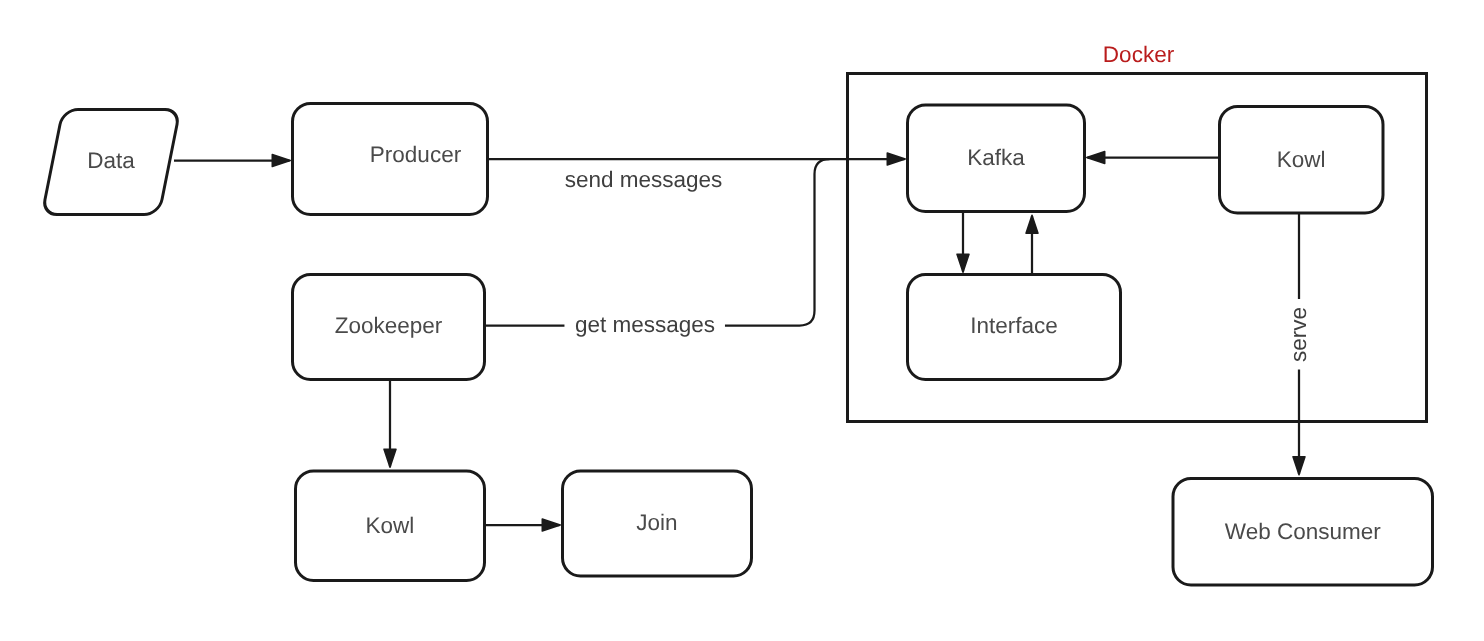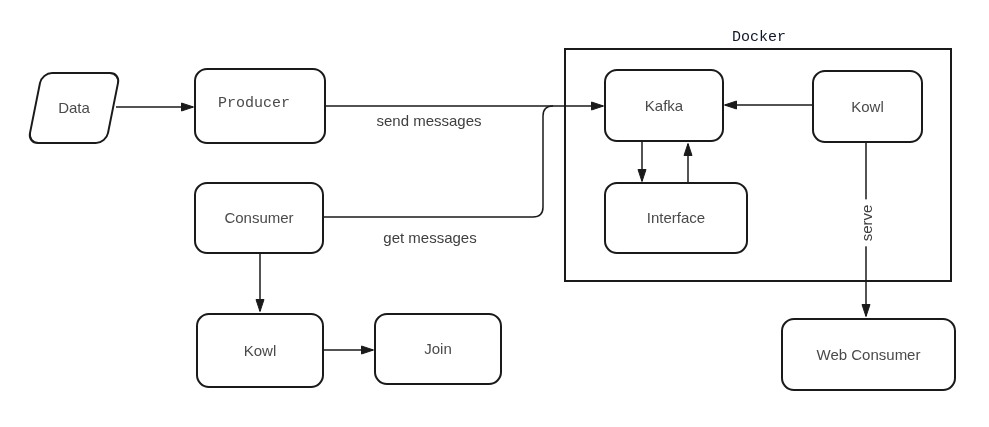--- a/index.html
+++ b/index.html
@@ -41,23 +41,22 @@
     white-space: nowrap;
   }
   .edge-label.rotated {
     transform: translate(-50%, -50%) rotate(-90deg);
     padding: 1px 5px;
   }
   .container-label {
     position: absolute;
     transform: translate(-50%, -50%);
     font-size: 15px;
-    color: #0f172a;
+    color: #b91c1c;
     white-space: nowrap;
-    font-family: Liberation Mono, monospace;
   }
 </style>
 </head>
 <body>
 
 <div class="canvas">
 
   <svg width="989" height="427" viewBox="0 0 989 427">
     <defs>
       <marker id="arrow" markerUnits="userSpaceOnUse" markerWidth="16" markerHeight="12" refX="12.5" refY="5" orient="auto">
@@ -86,28 +85,28 @@
       <rect x="197" y="314" width="126" height="73" rx="12"></rect>
       <rect x="375" y="314" width="126" height="70" rx="12"></rect>
       <rect x="605" y="70" width="118" height="71" rx="12"></rect>
       <rect x="605" y="183" width="142" height="70" rx="12"></rect>
       <rect x="813" y="71" width="109" height="71" rx="12"></rect>
       <rect x="782" y="319" width="173" height="71" rx="12"></rect>
     </g>
   </svg>
 
   <div class="node-label" style="left:28px;  top:73px;  width:92px;  height:70px;">Data</div>
-  <div class="node-label" style="left:189px; top:69px;  width:130px; height:70px;font-family:Liberation Mono, monospace;">Producer</div>
-  <div class="node-label" style="left:195px; top:183px; width:128px; height:70px;">Consumer</div>
+  <div class="node-label" style="left:212px; top:69px;  width:130px; height:70px;">Producer</div>
+  <div class="node-label" style="left:195px; top:183px; width:128px; height:70px;">Zookeeper</div>
   <div class="node-label" style="left:197px; top:314px; width:126px; height:73px;">Kowl</div>
   <div class="node-label" style="left:605px; top:70px;  width:118px; height:71px;">Kafka</div>
   <div class="node-label" style="left:375px; top:314px; width:126px; height:70px;">Join</div>
   <div class="node-label" style="left:605px; top:183px; width:142px; height:70px;">Interface</div>
   <div class="node-label" style="left:813px; top:71px;  width:109px; height:71px;border-radius:13px;">Kowl</div>
   <div class="node-label" style="left:782px; top:319px; width:173px; height:71px;">Web Consumer</div>
 
   <div class="container-label" style="left:759px; top:37px;">Docker</div>
 
   <div class="edge-label" style="left:429px; top:120px;">send messages</div>
-  <div class="edge-label" style="left:430px; top:217px;margin-top:20px;">get messages</div>
+  <div class="edge-label" style="left:430px; top:217px;">get messages</div>
   <div class="edge-label rotated" style="left:866px; top:223px;">serve</div>
 
 </div>
 
 </body></html>

